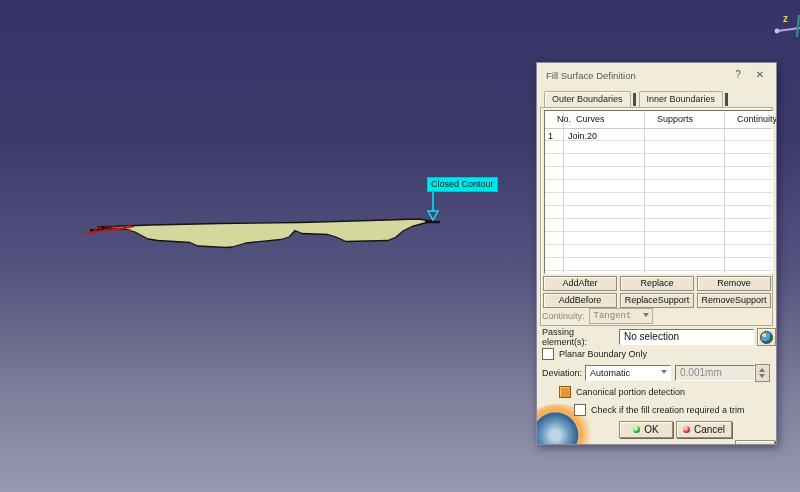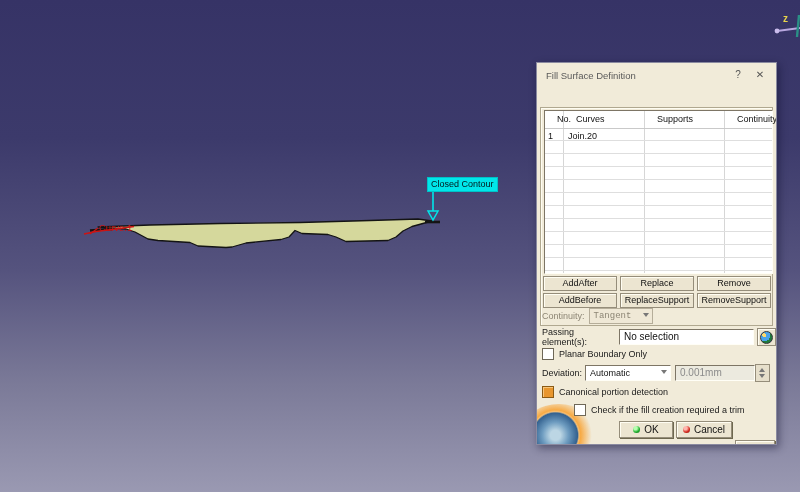--- a/index.html
+++ b/index.html
@@ -105,20 +105,26 @@
 
   <div class="dlg">
     <div class="orb"></div>
 
     <div class="titlebar">
       <span class="title">Fill Surface Definition</span>
     </div>
     <div class="tb-btn help">?</div>
     <div class="tb-btn close">✕</div>
 
+    <div class="tabs">
+      <div class="tab active">Outer Boundaries</div>
+      <div class="tabbar-sep"></div>
+      <div class="tab">Inner Boundaries</div>
+      <div class="tabbar-sep"></div>
+    </div>
 
     <div class="frame"></div>
 
     <div class="tbl">
       <div class="col c0"></div>
       <div class="col c1"></div>
       <div class="col c2"></div>
       <div class="col c3"></div>
       <div class="rowlines"></div>
       <div class="hline"></div>
@@ -163,21 +169,21 @@
     <div class="row" style="left:5px;top:301px;">
       <span class="lbl">Deviation:</span>
       <div class="combo" style="width:80px;margin-left:3px;">
         <span>Automatic</span>
         <span class="chev"></span>
       </div>
       <div class="field dis" style="width:74px;margin-left:4px;">0.001mm</div>
       <div class="spin"></div>
     </div>
 
-    <div class="row" style="left:5px;top:323px;justify-content:center;">
+    <div class="row" style="left:22px;top:323px;justify-content:center;">
       <div class="cb orange"></div>
       <span class="lbl" style="margin-left:5px;">Canonical portion detection</span>
     </div>
 
     <div class="row" style="left:5px;top:341px;padding-left:32px;">
       <div class="cb"></div>
       <span class="lbl" style="margin-left:5px;">Check if the fill creation required a trim</span>
     </div>
 
     <div class="okbtn" style="left:82px;top:358px;width:52px;">

